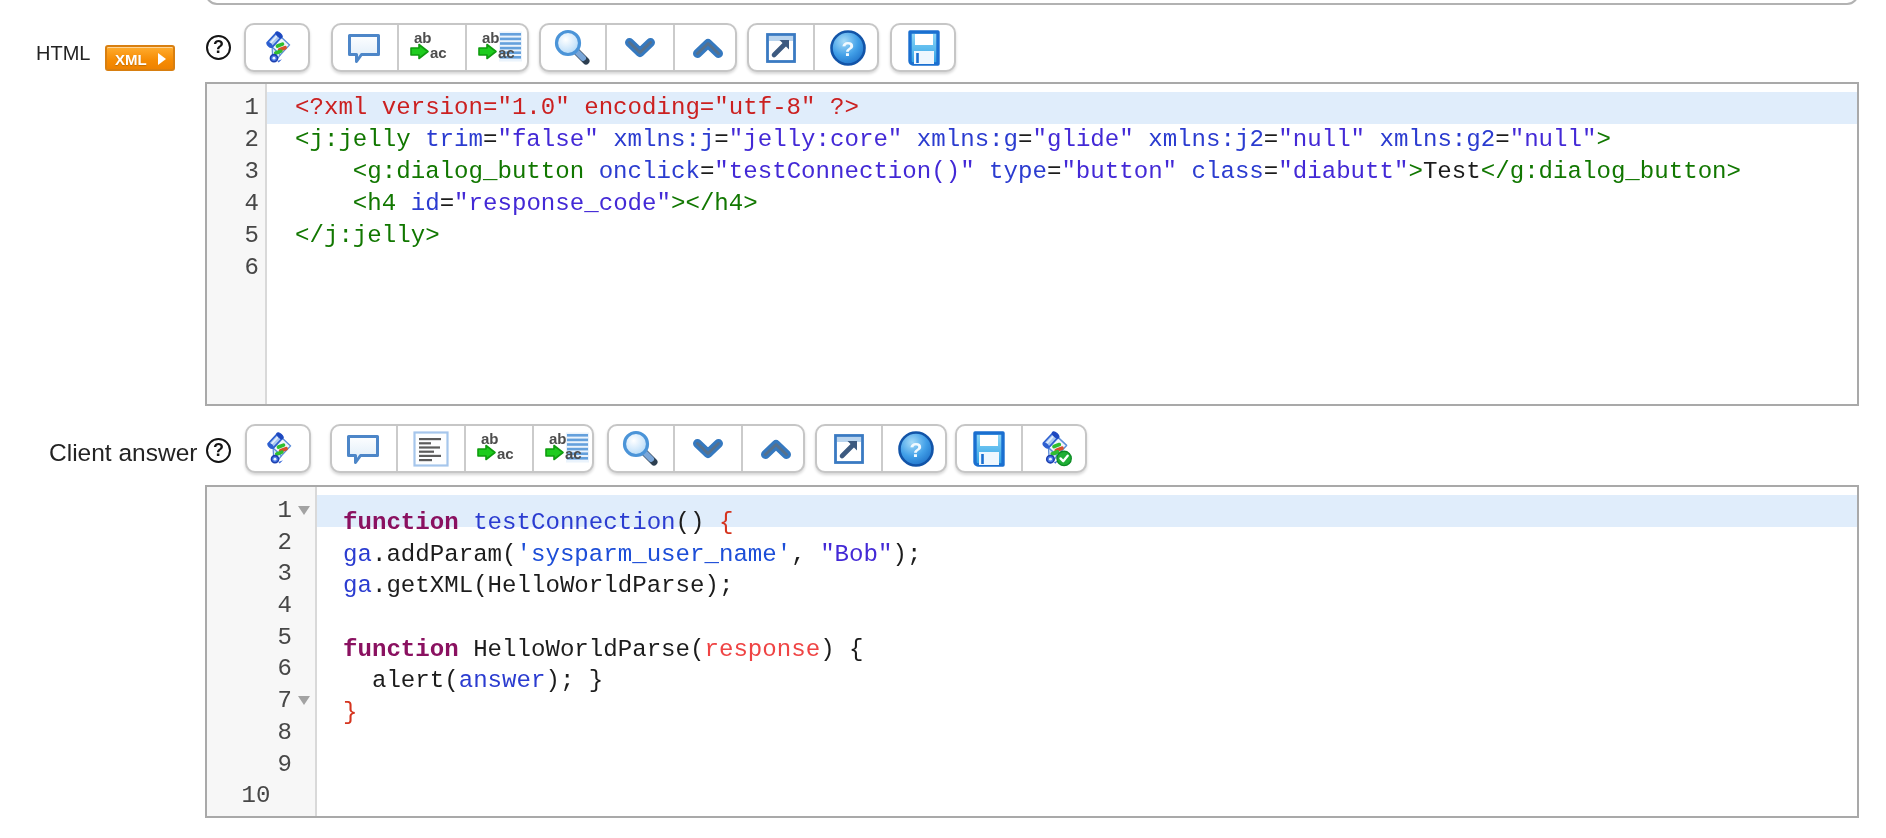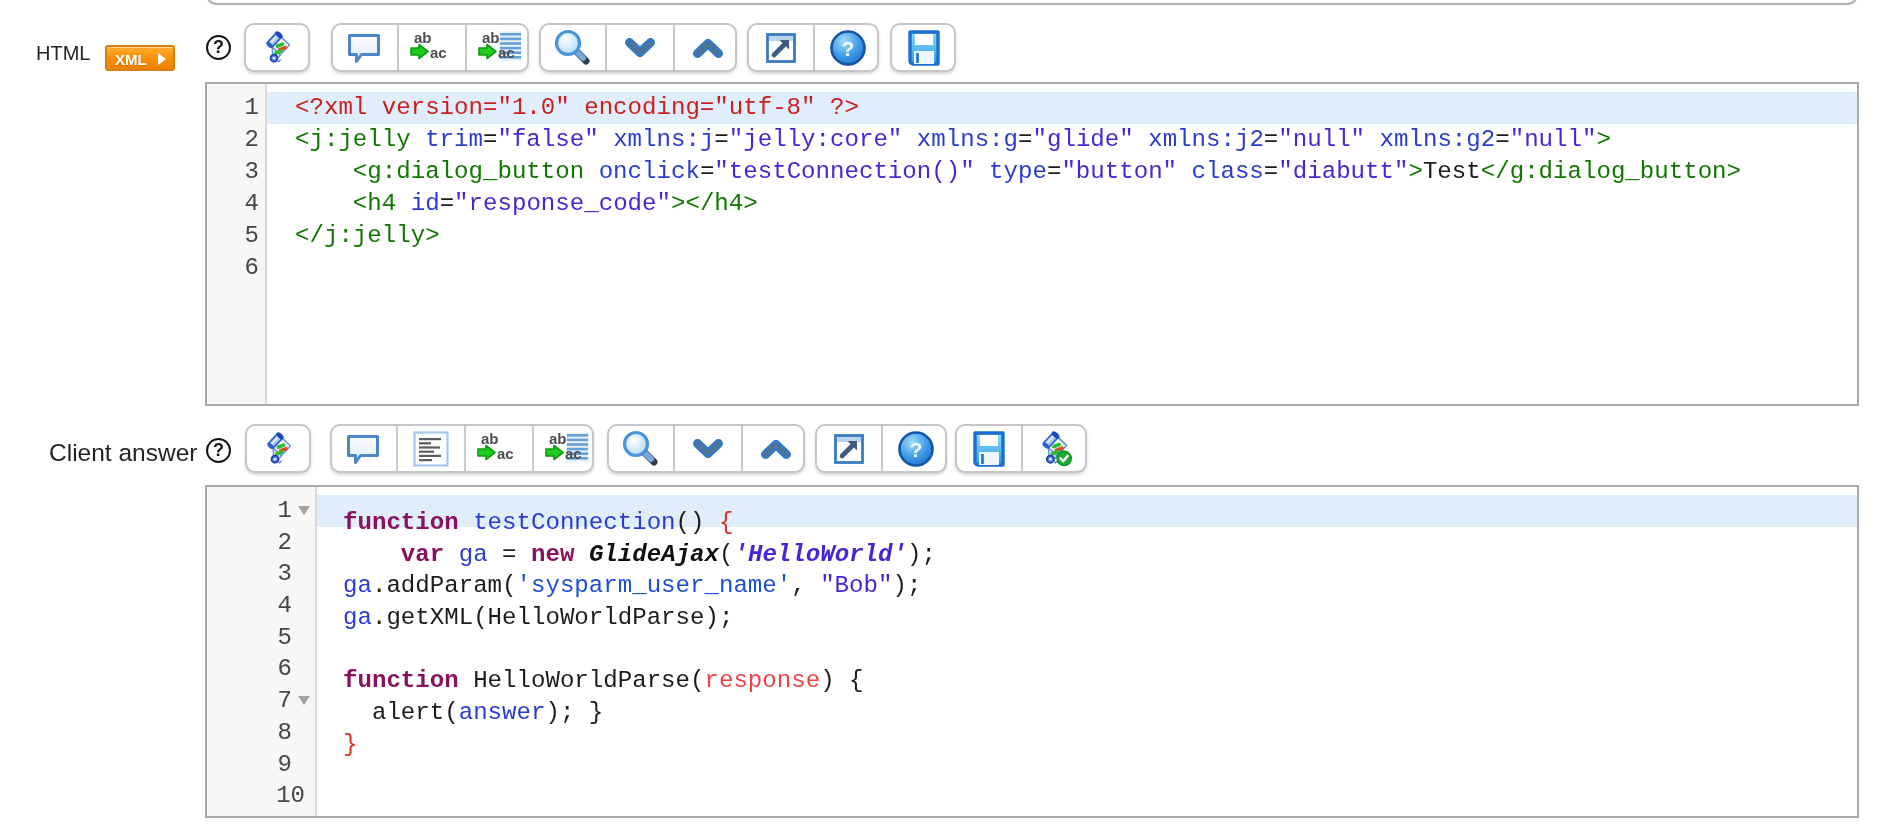--- a/index.html
+++ b/index.html
@@ -287,26 +287,25 @@
   <div style="position:absolute;left:0;top:8px;width:108px;font:24px/31.7px 'Liberation Mono',monospace;color:#474747;">
       <div style="height:31.7px;text-align:right;padding-right:23px;">1</div>
       <div style="height:31.7px;text-align:right;padding-right:23px;">2</div>
       <div style="height:31.7px;text-align:right;padding-right:23px;">3</div>
       <div style="height:31.7px;text-align:right;padding-right:23px;">4</div>
       <div style="height:31.7px;text-align:right;padding-right:23px;">5</div>
       <div style="height:31.7px;text-align:right;padding-right:23px;">6</div>
       <div style="height:31.7px;text-align:right;padding-right:23px;">7</div>
       <div style="height:31.7px;text-align:right;padding-right:23px;">8</div>
       <div style="height:31.7px;text-align:right;padding-right:23px;">9</div>
-      <div style="height:31.7px;text-align:right;padding-right:10px;">10</div>
+      <div style="height:31.7px;text-align:center;padding-right:10px;">10</div>
     </div>
   <span style="position:absolute;left:91px;top:19.0px;width:0;height:0;border-left:6px solid transparent;border-right:6px solid transparent;border-top:9px solid #a3a3a3;"></span>
     <span style="position:absolute;left:91px;top:209.2px;width:0;height:0;border-left:6px solid transparent;border-right:6px solid transparent;border-top:9px solid #a3a3a3;"></span>
   <div style="position:absolute;left:136px;top:8px;font:24.1px/31.7px 'Liberation Mono',monospace;color:#1c1c1c;margin-top:12px;">
       <div style="height:31.7px;white-space:pre;"><span style="color:#8a1160;font-weight:bold;">function</span> <span style="color:#2b3cd0;">testConnection</span>() <span style="color:#d5341e;">{</span></div>
-      <div style="height:31.7px;white-space:pre;">    <span style="color:#8a1160;font-weight:bold;">var</span> <span style="color:#2b3cd0;">ga</span> = <span style="color:#8a1160;font-weight:bold;">new</span> <span style="color:#101010;font-weight:bold;font-style:italic;">GlideAjax</span>(<span style="color:#4329d6;font-weight:bold;font-style:italic;">'HelloWorld'</span>);</div>
       <div style="height:31.7px;white-space:pre;"><span style="color:#2b3cd0;">ga</span>.addParam(<span style="color:#1d4ed8;">'sysparm_user_name'</span>, <span style="color:#4329d6;">"Bob"</span>);</div>
       <div style="height:31.7px;white-space:pre;font-family:Liberation Mono, monospace;"><span style="color:#2b3cd0;">ga</span>.getXML(HelloWorldParse);</div>
       <div style="height:31.7px;white-space:pre;"> </div>
       <div style="height:31.7px;white-space:pre;"><span style="color:#8a1160;font-weight:bold;">function</span> HelloWorldParse(<span style="color:#ef4444;">response</span>) {</div>
       <div style="height:31.7px;white-space:pre;">  alert(<span style="color:#2b3cd0;">answer</span>); }</div>
       <div style="height:31.7px;white-space:pre;"><span style="color:#d5341e;">}</span></div>
     </div>
 </div>
 </body></html>

